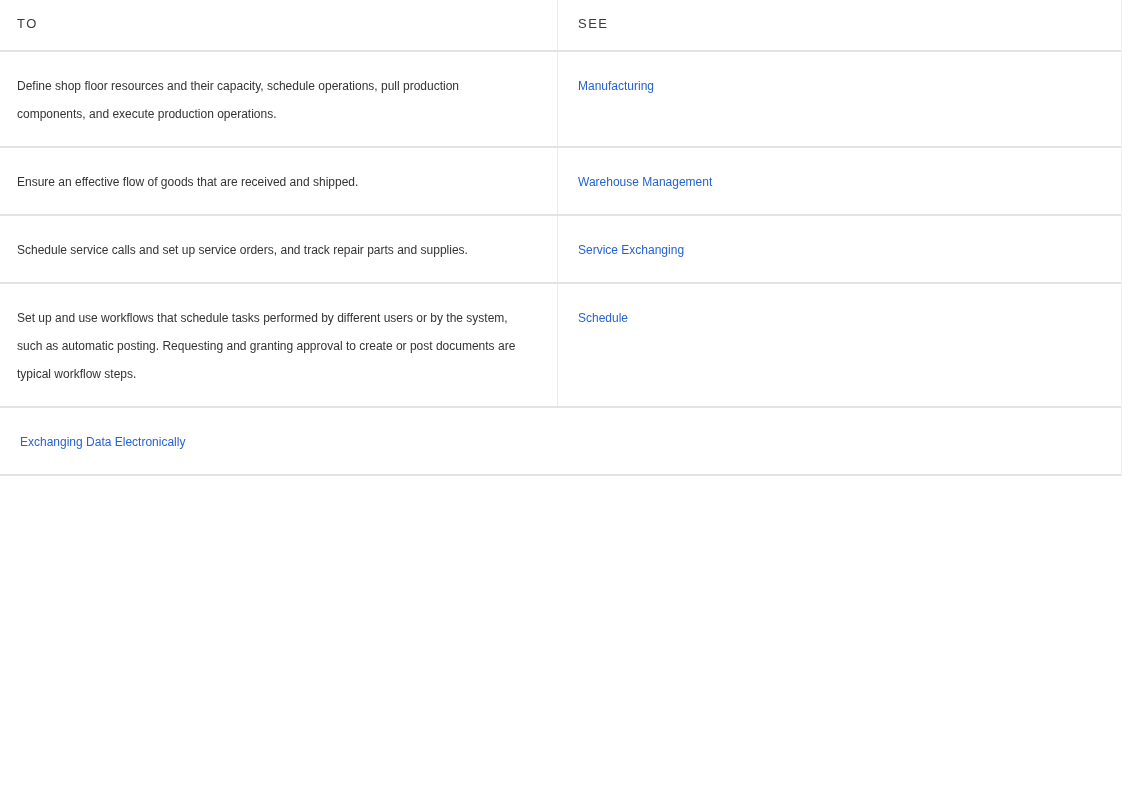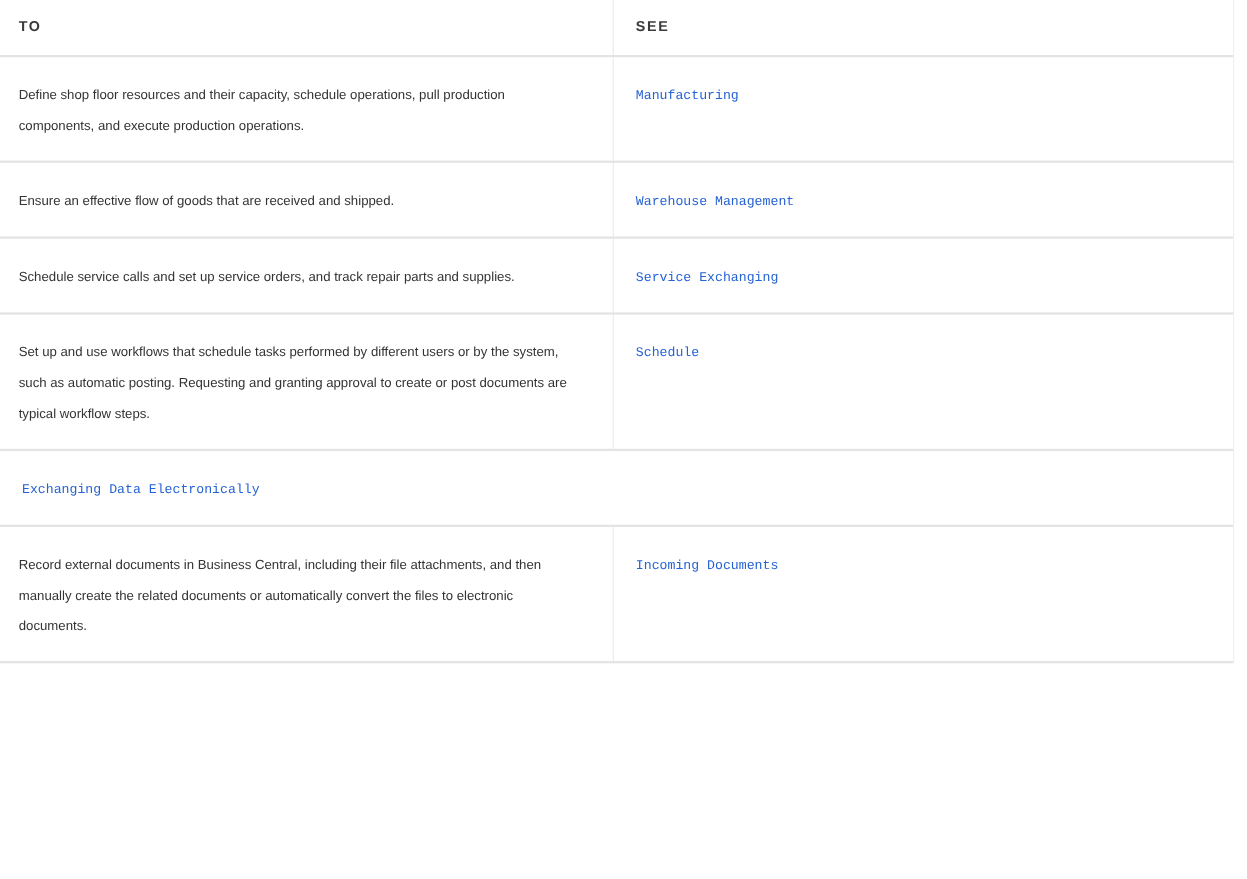--- a/index.html
+++ b/index.html
@@ -36,30 +36,29 @@
     border-right: 1px solid #eaeaea;
   }
   .cell-see {
     flex: 1 1 auto;
     padding: 20px 20px 18px 20px;
   }
   .t-header .cell {
     padding-top: 16px;
     font-size: 13px;
     line-height: 16px;
-    font-weight: 700;
+    font-weight: 400;
     letter-spacing: 1.5px;
     text-transform: uppercase;
     color: #3a3a3a;
   }
   .see-link {
     color: #2562d4;
     text-decoration: none;
     cursor: pointer;
-    font-family: Liberation Mono, monospace;
   }
 </style>
 </head>
 <body>
 
 <div class="doc-table">
 
   <div class="t-row t-header">
     <div class="cell cell-to">TO</div>
     <div class="cell cell-see">SEE</div>
@@ -92,20 +91,14 @@
       <a class="see-link">Schedule</a>
     </div>
   </div>
 
   <div class="t-row">
     <div class="cell cell-see">
       <a class="see-link">Exchanging Data Electronically</a>
     </div>
   </div>
 
-  <div class="t-row">
-    <div class="cell cell-to">Record external documents in Business Central, including their file attachments, and then manually create the related documents or automatically convert the files to electronic documents.</div>
-    <div class="cell cell-see">
-      <a class="see-link">Incoming Documents</a>
-    </div>
-  </div>
 
 </div>
 
 </body></html>

